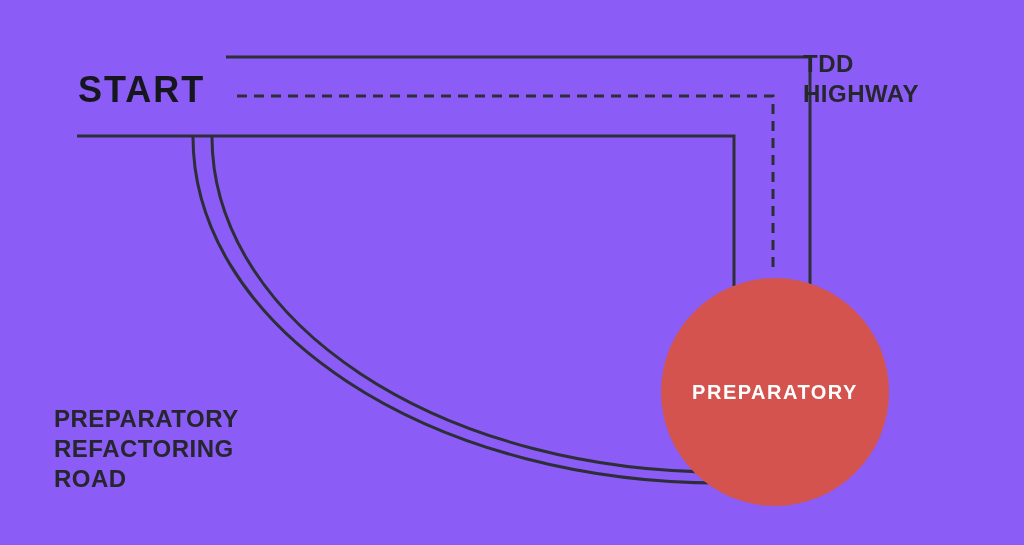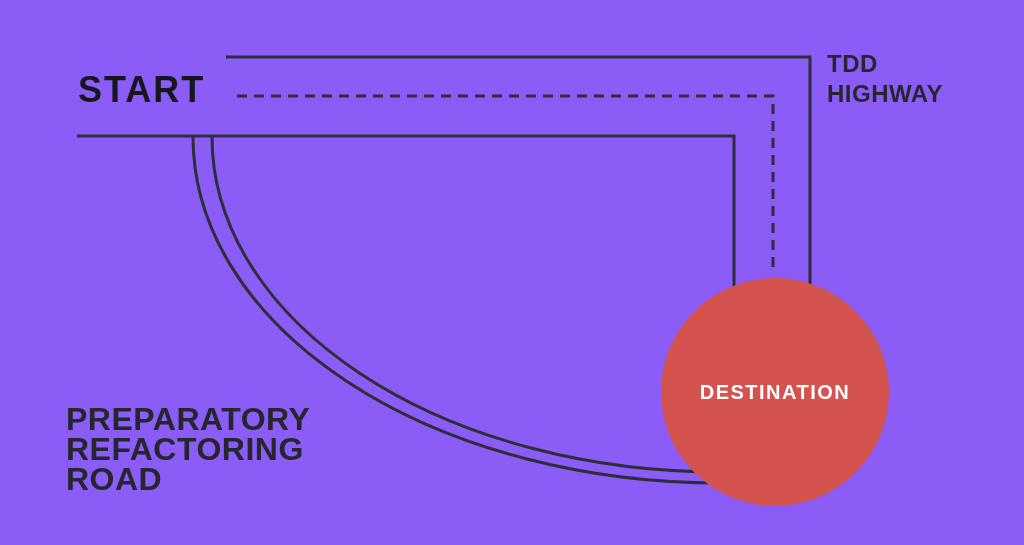--- a/index.html
+++ b/index.html
@@ -34,32 +34,32 @@
   }
   .label-start {
     left: 78px;
     top: 72px;
     font-size: 36px;
     line-height: 36px;
     letter-spacing: 2px;
     color: #16161e;
   }
   .label-tdd {
-    left: 827px;
+    left: 803px;
     top: 49px;
     width: 170px;
     font-size: 24px;
     line-height: 30px;
     letter-spacing: 0.5px;
   }
   .label-prep {
-    left: 66px;
+    left: 54px;
     top: 404px;
     width: 245px;
-    font-size: 32px;
+    font-size: 24px;
     line-height: 30px;
     letter-spacing: 0.5px;
   }
   .label-dest {
     left: 775px;
     top: 392px;
     transform: translate(-50%, -50%);
     font-size: 20px;
     letter-spacing: 1.5px;
     white-space: nowrap;
@@ -85,15 +85,15 @@
 
     <circle cx="775" cy="392" r="114" fill="#d5534f"></circle>
   </svg>
 
   <div class="label label-start">START</div>
 
   <div class="label label-tdd">TDD HIGHWAY</div>
 
   <div class="label label-prep">PREPARATORY REFACTORING ROAD</div>
 
-  <div class="label label-dest">DESTINATION</div>
+  <div class="label label-dest">PREPARATORY</div>
 
 </div>
 
 </body></html>

